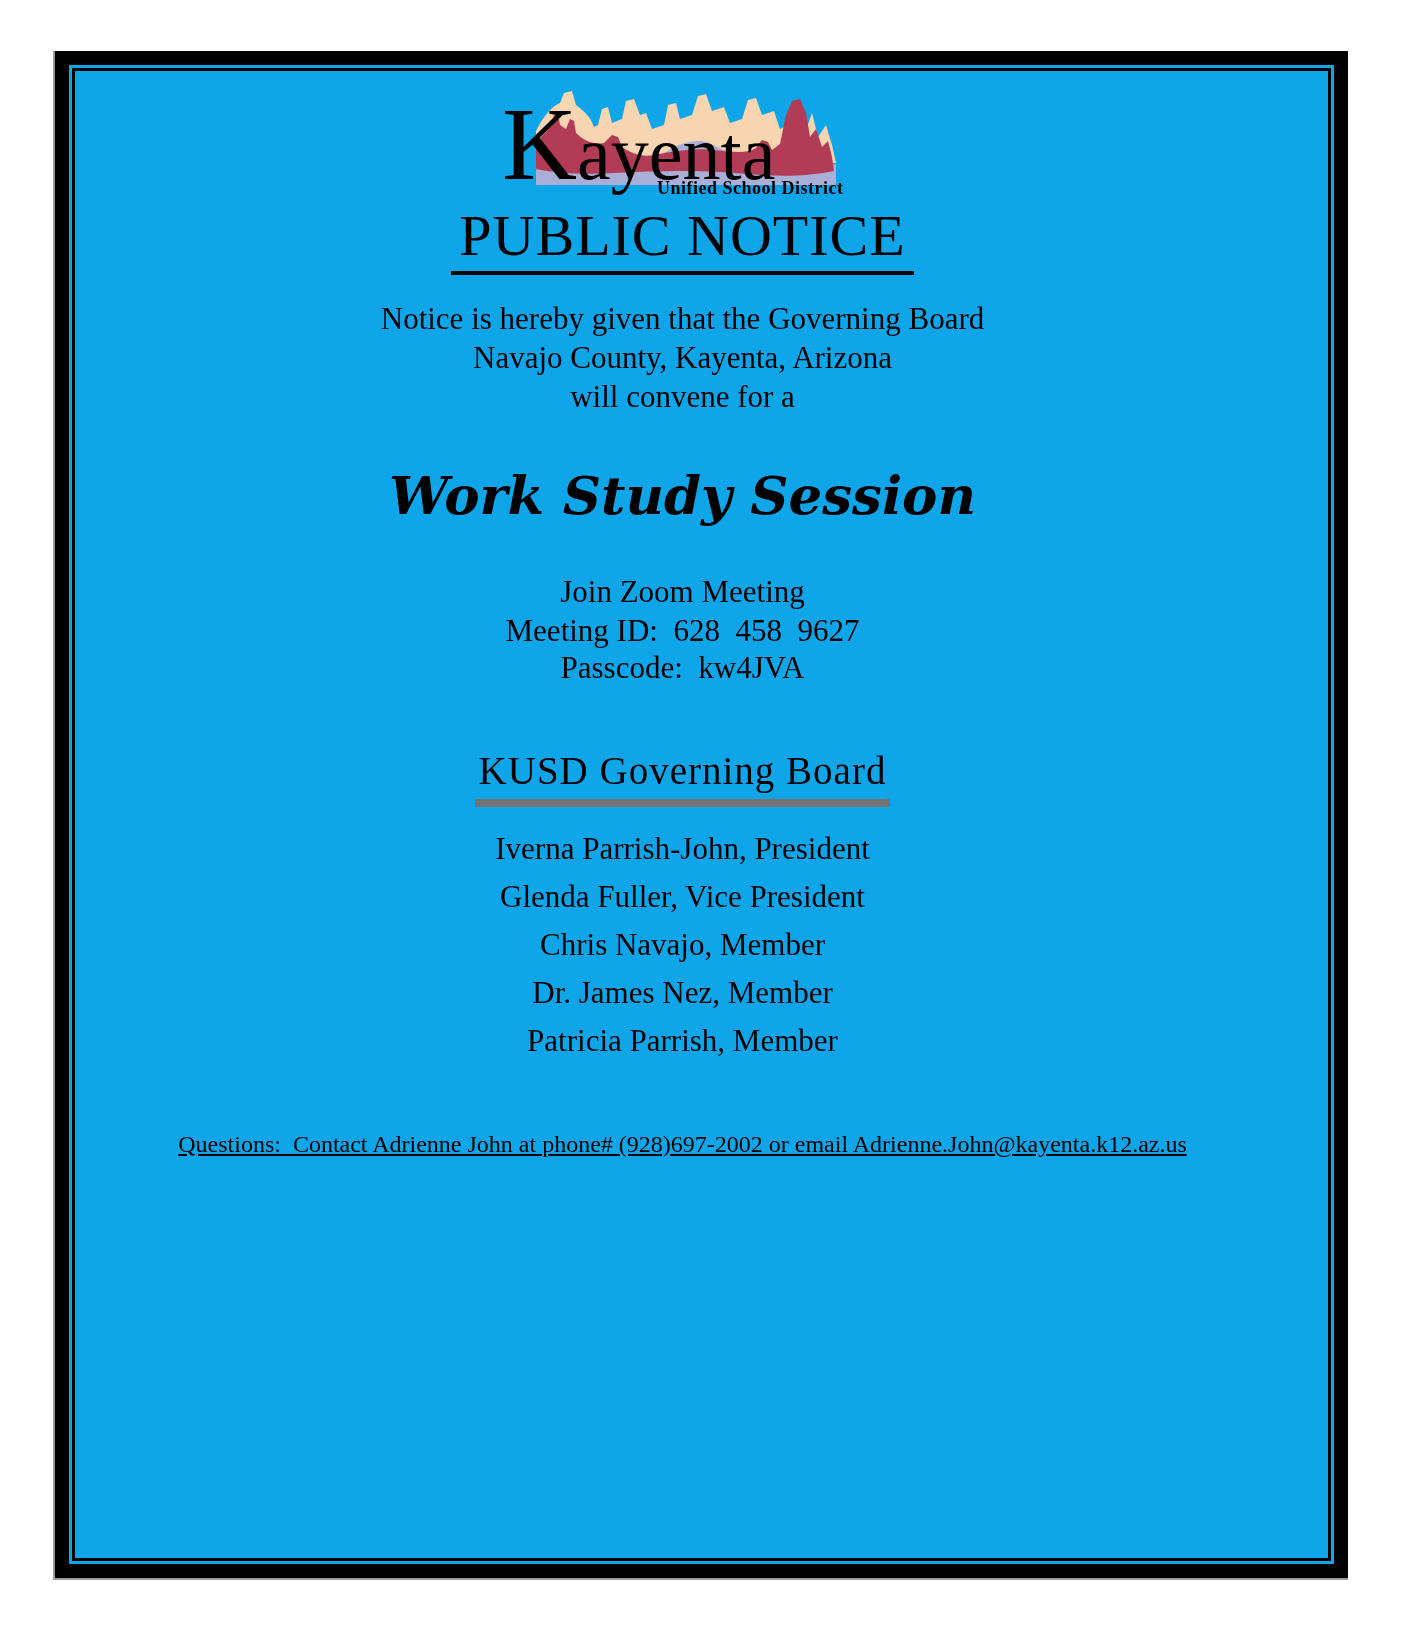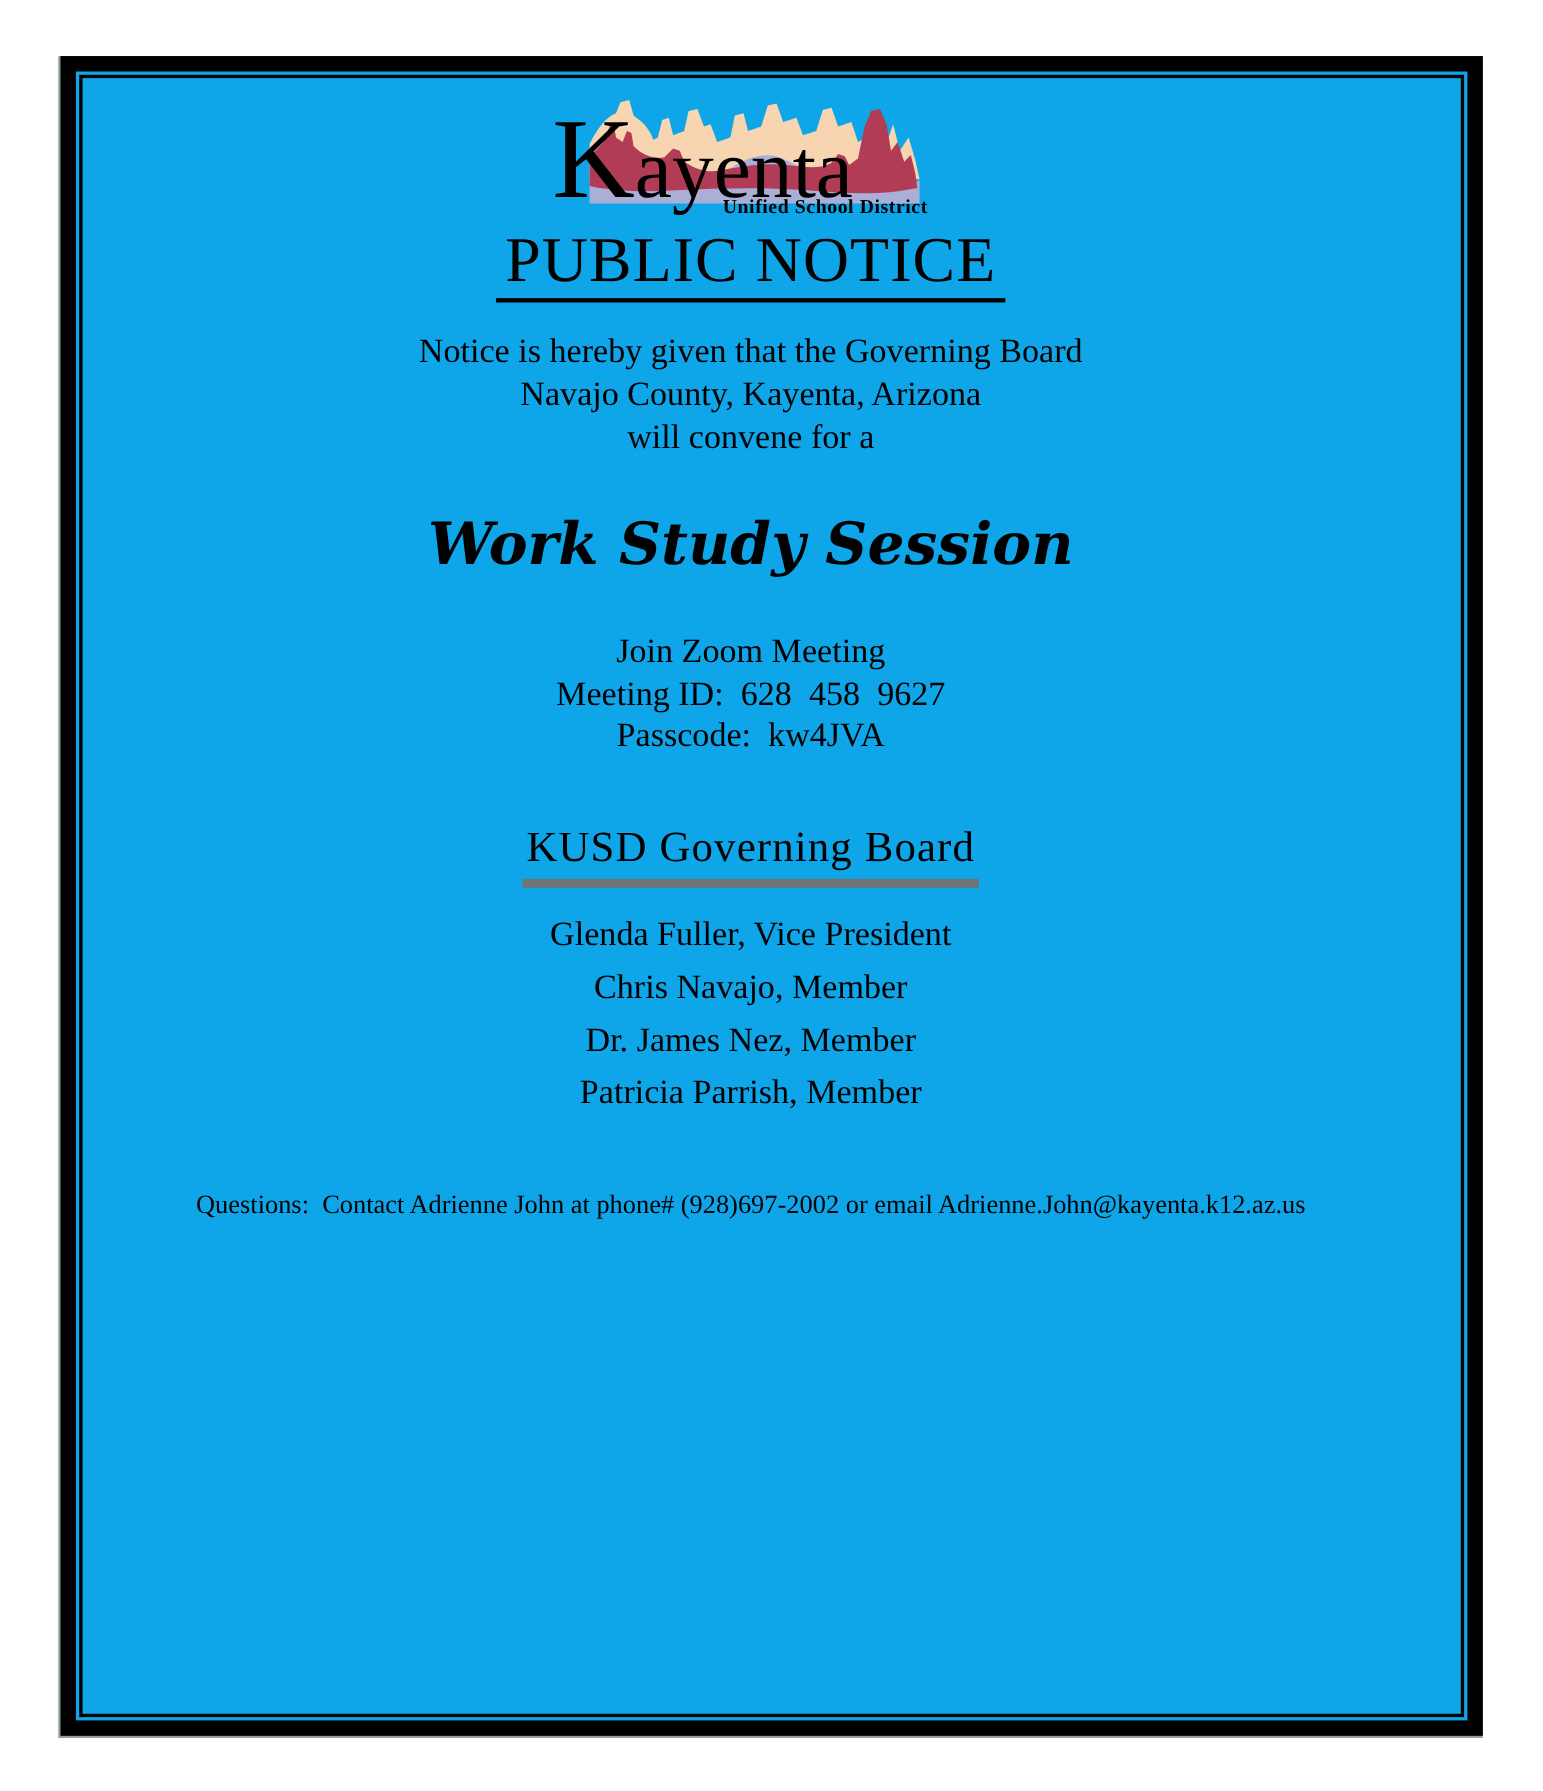--- a/index.html
+++ b/index.html
@@ -108,20 +108,21 @@
     font-size: 31px;
   }
   .board-list .member {
     line-height: 48px;
   }
   .footer-note {
     margin-top: 64px;
     font-size: 24px;
     line-height: 30px;
     white-space: pre;
+    text-decoration: underline;
   }
 </style>
 </head>
 <body>
 
 <div class="frame">
   <div class="frame-inner">
     <div class="content">
 
       <div class="logo-wrap">
@@ -166,20 +167,21 @@
       <div class="zoom-block">
         <div>Join Zoom Meeting</div>
         <div class="pre-line">Meeting ID:  628  458  9627</div>
         <div class="pre-line">Passcode:  kw4JVA</div>
       </div>
 
       <div class="board-heading">
         <span class="ul">KUSD Governing Board</span>
       </div>
       <div class="board-list">
+        <div class="member">Iverna Parrish-John, President</div>
         <div class="member">Glenda Fuller, Vice President</div>
         <div class="member">Chris Navajo, Member</div>
         <div class="member">Dr. James Nez, Member</div>
         <div class="member">Patricia Parrish, Member</div>
       </div>
 
       <div class="footer-note">Questions:  Contact Adrienne John at phone# (928)697-2002 or email Adrienne.John@kayenta.k12.az.us</div>
 
     </div>
   </div>

